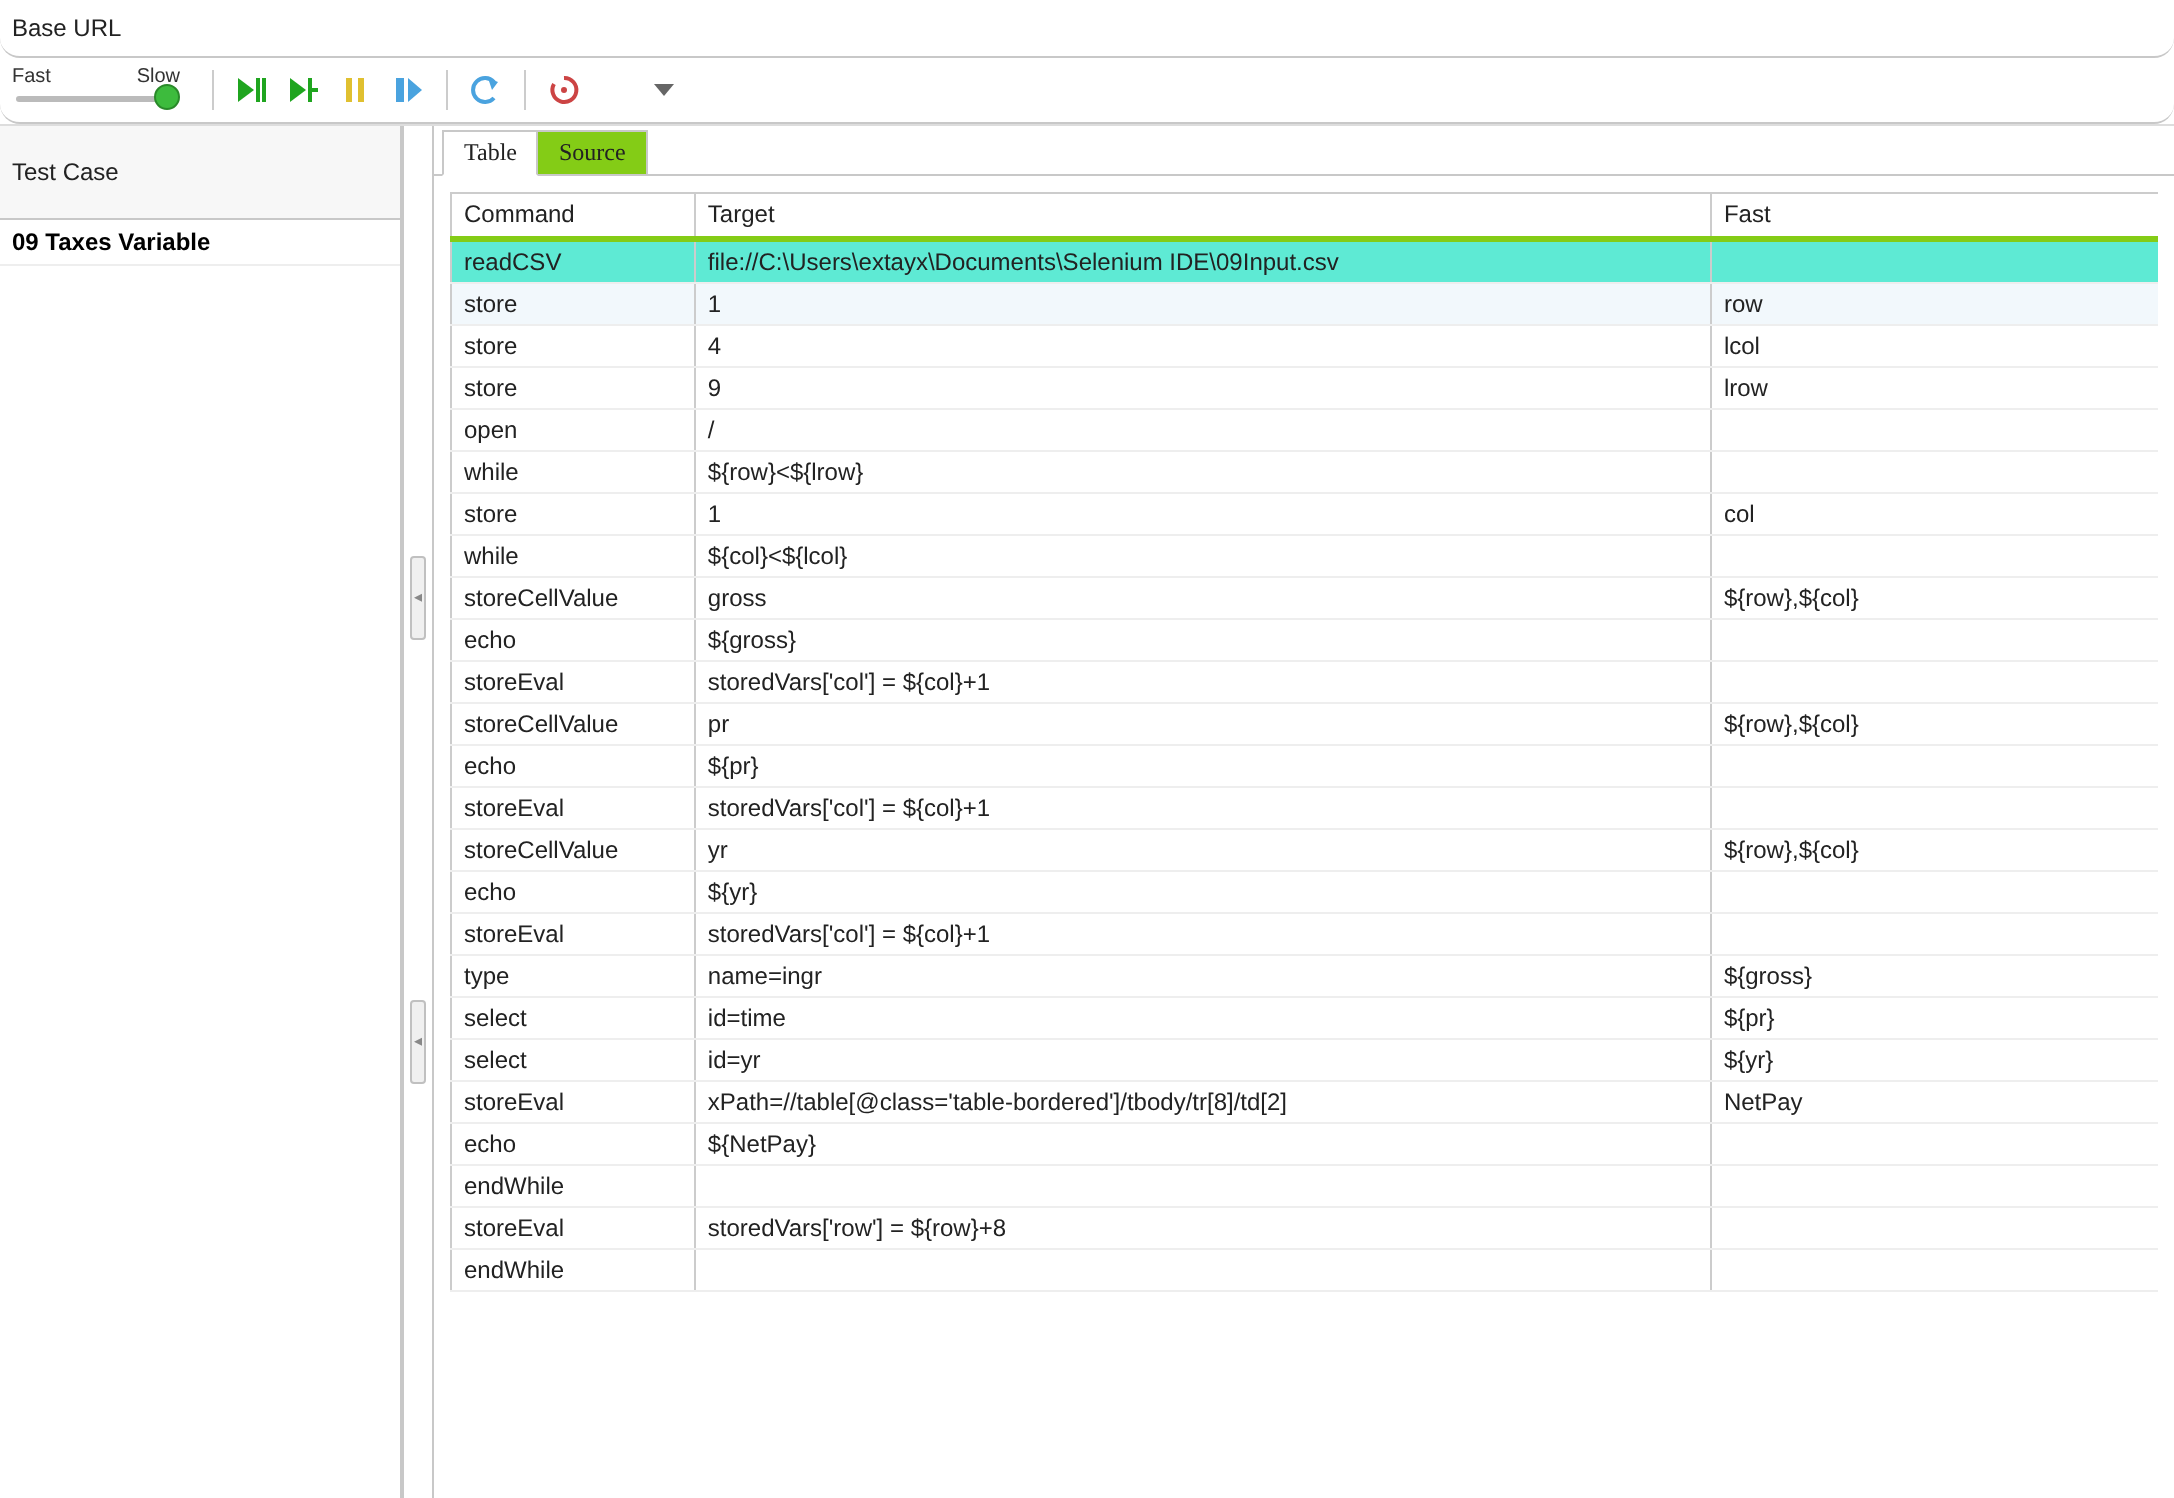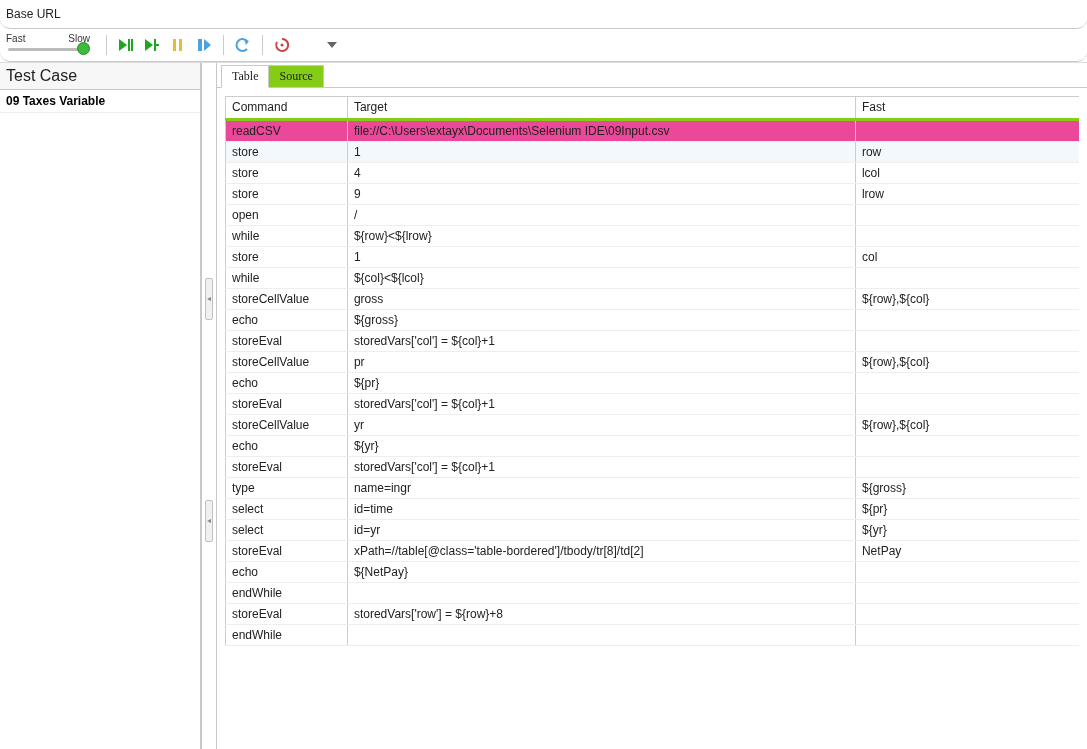--- a/index.html
+++ b/index.html
@@ -80,24 +80,24 @@
     height: calc(100% - 24px - 28px - 4px);
     border-top:1px solid #ddd;
   }
   .left-pane {
     width: 200px;
     border-right:1px solid #c8c8c8;
     display:flex; flex-direction:column;
     position:relative;
   }
   .testcase-hdr {
-    padding:4px 6px;
+    padding:16px 6px;
     border-bottom:1px solid #c8c8c8;
     background:#f7f7f7;
-    font-size:16px;
+    font-size:12px;
   }
   .testcase-item {
     padding:4px 6px;
     font-weight:bold;
     font-size:12px;
     color:#000;
     border-bottom:1px solid #eee;
   }
   .grip {
     width: 14px;
@@ -171,21 +171,21 @@
     background:#fff;
     border-top:1px solid #ccc;
     border-bottom:3px solid #84cc16;
     padding-bottom:4px;
   }
   table.grid tbody tr td { border-bottom:1px solid #eee; }
   .col-cmd { width:120px; }
   .col-tgt { width:500px; }
   .col-val { width:220px; }
   tr.row-selected td {
-    background:#ec4899;
+    background:#5eead4;
     border-top:1px solid #8abce0;
     border-bottom:1px solid #8abce0;
   }
   tr.row-soft td {
     background:#f2f8fc;
   }
 </style>
 </head>
 <body>
 

